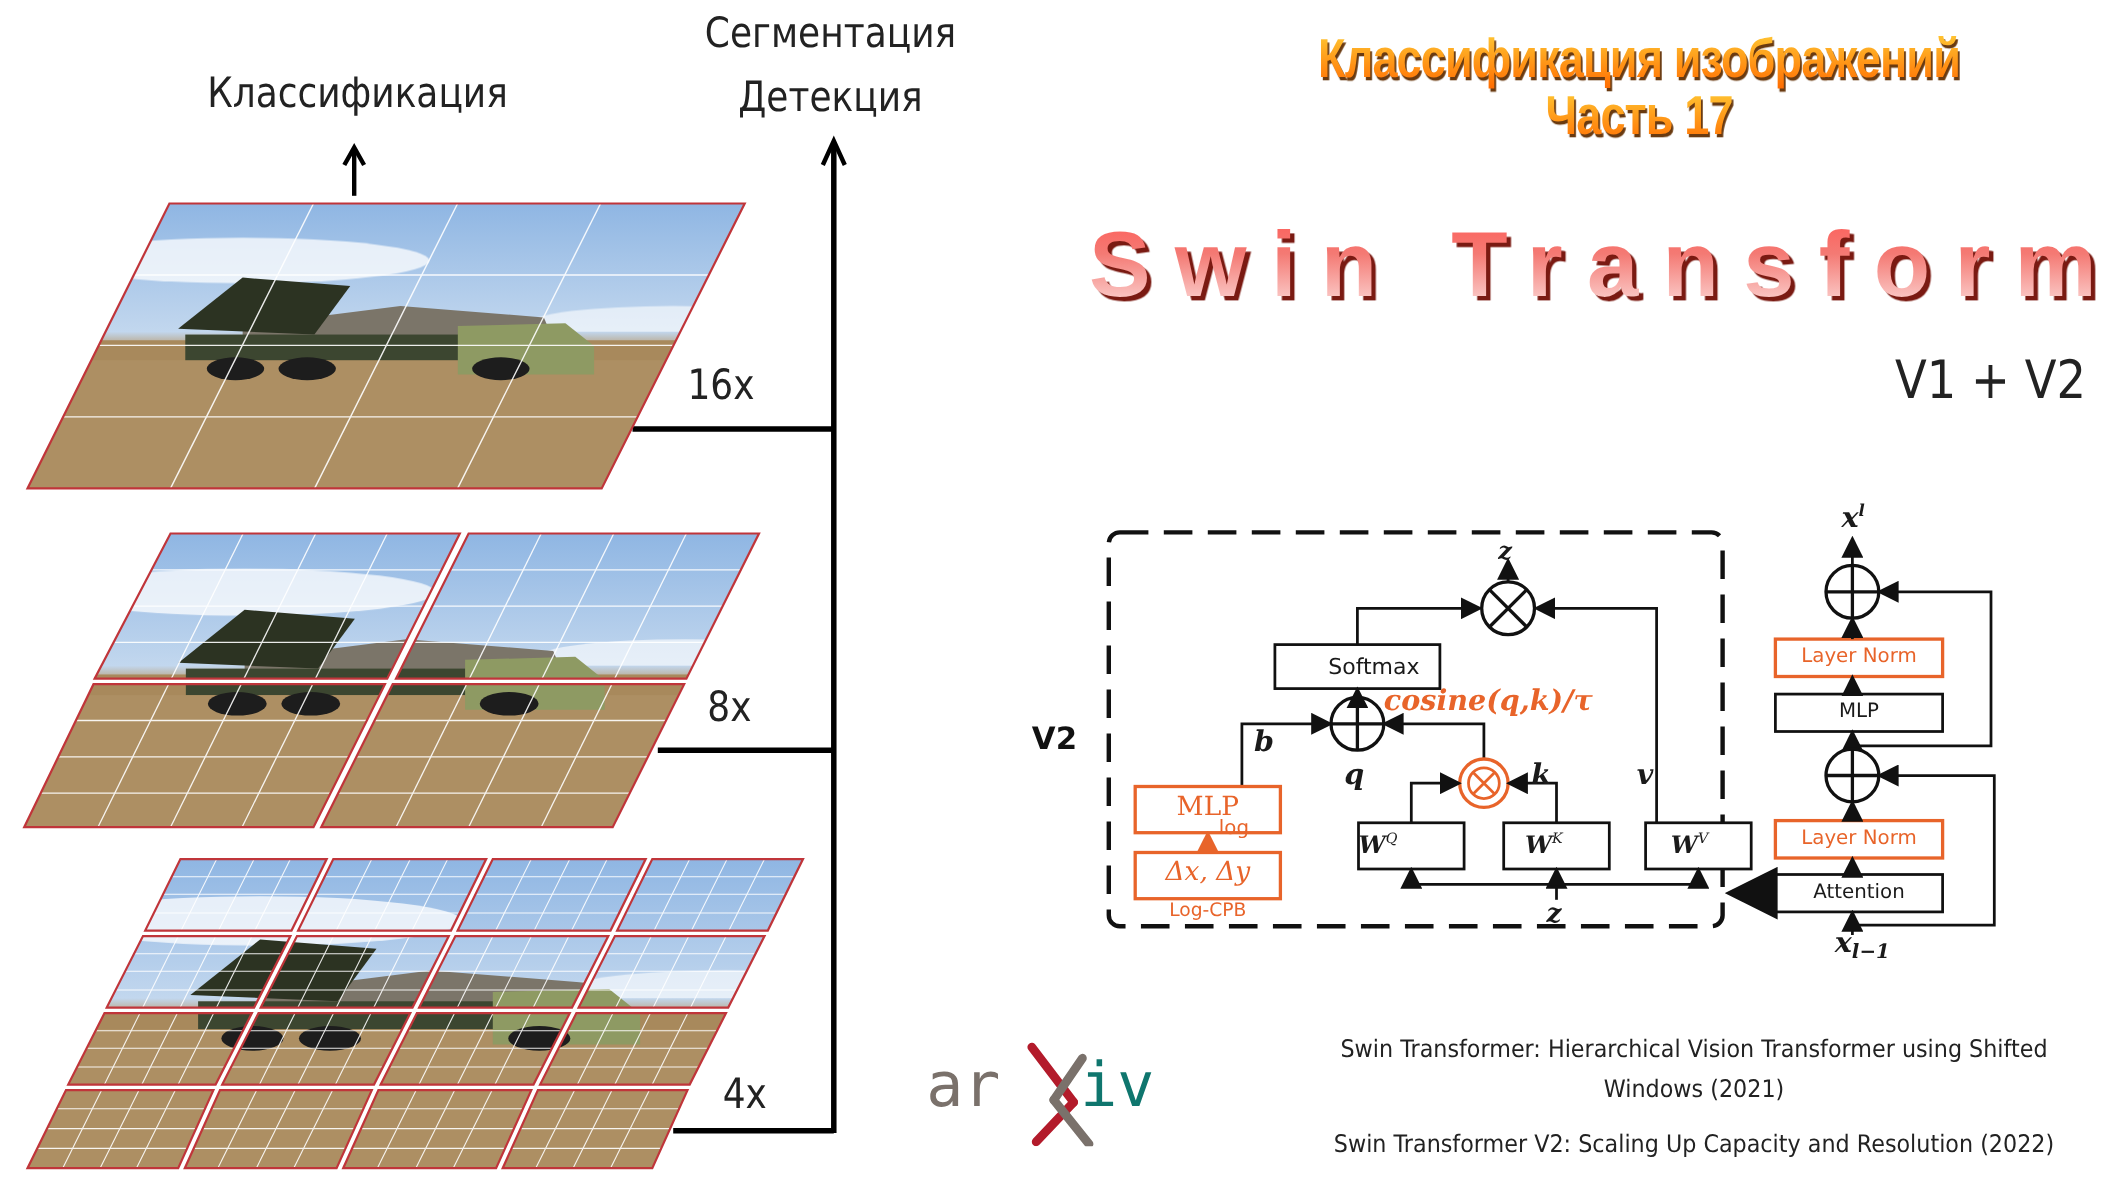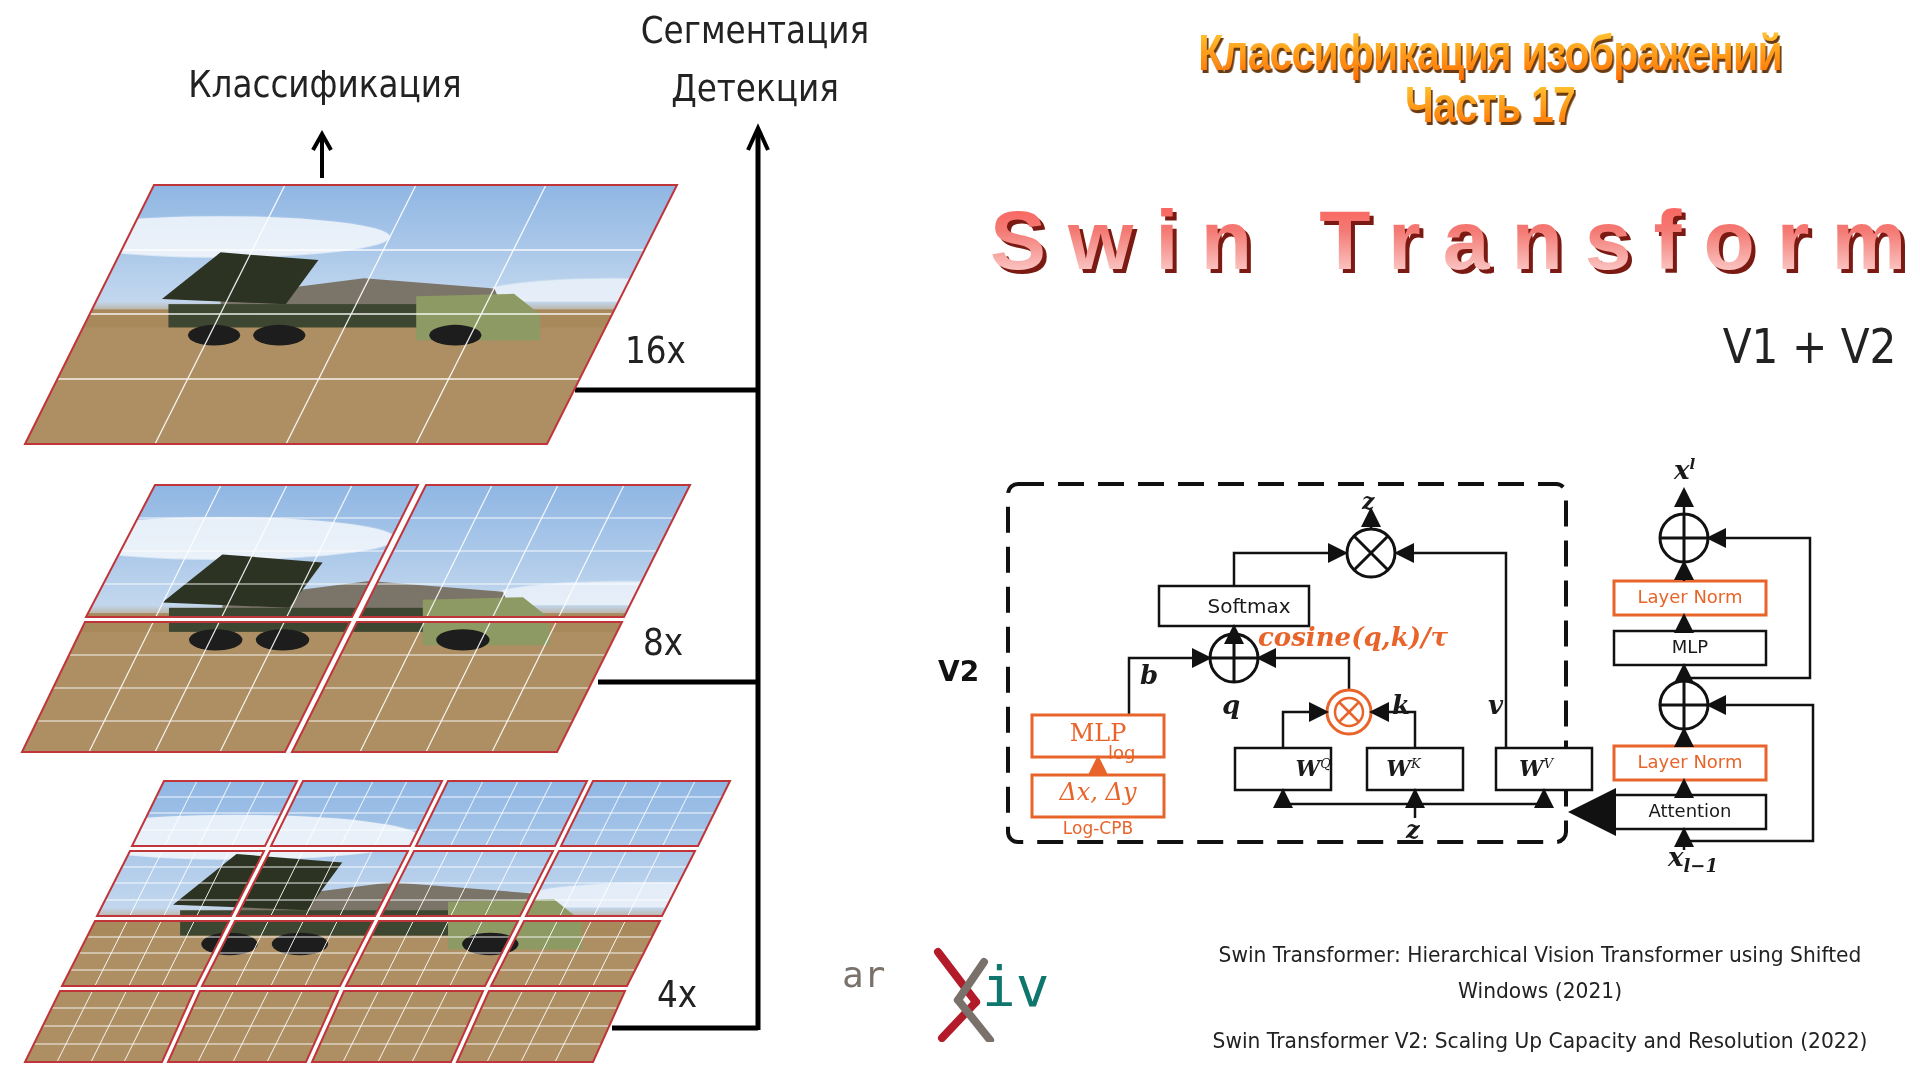--- a/index.html
+++ b/index.html
@@ -297,21 +297,21 @@
 </svg>
 
 <div class="abs diag-text" style="left:1159px; top:594px; width:180px; text-align:center; font-size:20px;">Softmax</div>
 <div class="abs serif-it" style="left:1362px; top:488px; font-size:22px;">z</div>
 <div class="abs serif-it" style="left:1258px; top:622px; font-size:26px; color:#e8642a;">cosine(q,k)/τ</div>
 <div class="abs serif-it" style="left:1140px; top:660px; font-size:26px;">b</div>
 <div class="abs serif-it" style="left:1222px; top:690px; font-size:26px;">q</div>
 <div class="abs serif-it" style="left:1392px; top:690px; font-size:26px;">k</div>
 <div class="abs serif-it" style="left:1488px; top:690px; font-size:26px;">v</div>
 
-<div class="abs serif-it" style="left:1235px; top:755px; width:96px; text-align:right; font-size:22px;">
+<div class="abs serif-it" style="left:1235px; top:755px; width:96px; text-align:left; font-size:22px;">
   <span>W</span><sup style="font-size:13px; font-weight:normal;">Q</sup>
 </div>
 <div class="abs serif-it" style="left:1367px; top:755px; width:73px; text-align:center; font-size:22px;">
   <span>W</span><sup style="font-size:13px; font-weight:normal;">K</sup>
 </div>
 <div class="abs serif-it" style="left:1496px; top:755px; width:80px; text-align:center; font-size:22px;">
   <span>W</span><sup style="font-size:13px; font-weight:normal;">V</sup>
 </div>
 <div class="abs serif-it" style="left:1406px; top:815px; font-size:24px;">z</div>
 
@@ -325,21 +325,21 @@
 </div>
 <div class="abs diag-text" style="left:1614px; top:586px; width:152px; text-align:center; font-size:18px; color:#e8642a;">Layer Norm</div>
 <div class="abs diag-text" style="left:1614px; top:636px; width:152px; text-align:center; font-size:18px;">MLP</div>
 <div class="abs diag-text" style="left:1614px; top:751px; width:152px; text-align:center; font-size:18px; color:#e8642a;">Layer Norm</div>
 <div class="abs diag-text" style="left:1614px; top:800px; width:152px; text-align:center; font-size:18px;">Attention</div>
 <div class="abs serif-it" style="left:1668px; top:842px; font-size:26px;">
   <span>x</span><sub style="font-size:18px;margin-top:29px;">l−1</sub>
 </div>
 
 <div class="abs" style="left:842px; top:940px; width:210px; height:100px;">
-  <span class="abs" style="left:0; top:14px; font-family:'DejaVu Sans Mono', monospace; font-size:36px; color:#7a716b;">ar</span>
+  <span class="abs" style="left:0; top:14px; font-family:'DejaVu Sans Mono', monospace; font-size:56px; color:#7a716b;">ar</span>
   <svg class="abs" style="left:86px; top:6px;" width="70" height="96" viewBox="0 0 70 96">
     <line x1="10" y1="6" x2="48" y2="56" stroke="#b31b2b" stroke-width="8" stroke-linecap="round"></line>
     <line x1="48" y1="56" x2="14" y2="92" stroke="#b31b2b" stroke-width="8" stroke-linecap="round"></line>
     <line x1="56" y1="16" x2="30" y2="54" stroke="#7a716b" stroke-width="8" stroke-linecap="round"></line>
     <line x1="30" y1="54" x2="62" y2="94" stroke="#7a716b" stroke-width="8" stroke-linecap="round"></line>
   </svg>
   <span class="abs" style="left:140px; top:14px; font-family:'DejaVu Sans Mono', monospace; font-size:56px; color:#0f766e;">iv</span>
 </div>
 
 <div class="abs cite" style="left:1110px; top:942px; width:860px;">Swin Transformer: Hierarchical Vision Transformer using Shifted</div>

